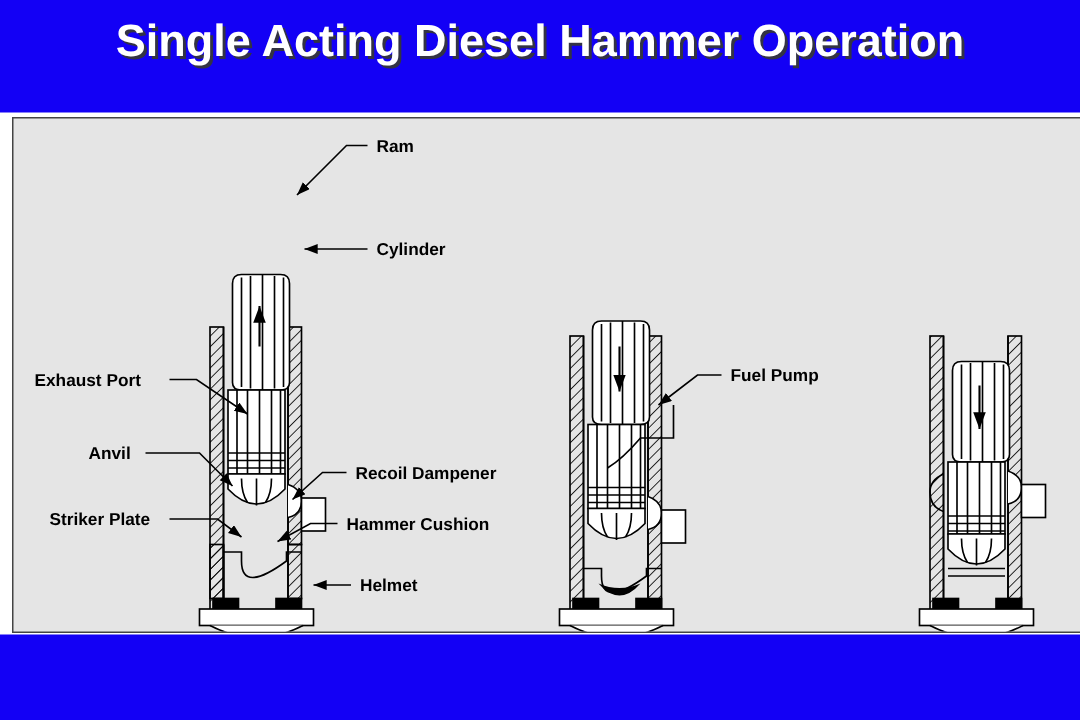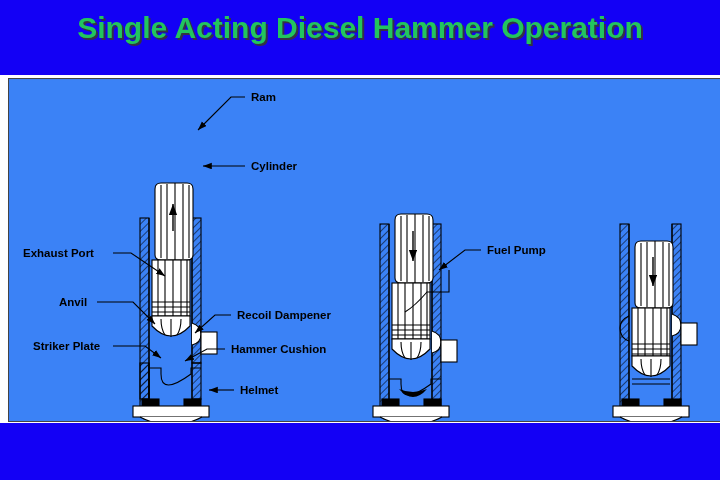--- a/index.html
+++ b/index.html
@@ -17,29 +17,29 @@
   
   .title-bar {
     position:absolute; left:0; top:0; width:720px; height:75px;
     background:#1300f5;
   }
   .title-text {
     position:absolute; left:0; top:11px; width:720px;
     text-align:center;
     font-size:30px;
     font-weight:bold;
-    color:#22c55e;
+    color:#ffffff;
     letter-spacing:0px;
     text-shadow:2px 2px 0 #333344;
     white-space:nowrap;
   }
   
   .canvas {
     position:absolute; left:8px; top:78px; width:712px; height:344px;
-    background:#3b82f6;
+    background:#e5e5e5;
     border:1px solid #444444;
     border-right:none;
     overflow:hidden;
   }
   .canvas svg { display:block; }
   
   .caption-bar {
     position:absolute; left:0; top:423px; width:720px; height:57px;
     background:#1300f5;
   }

